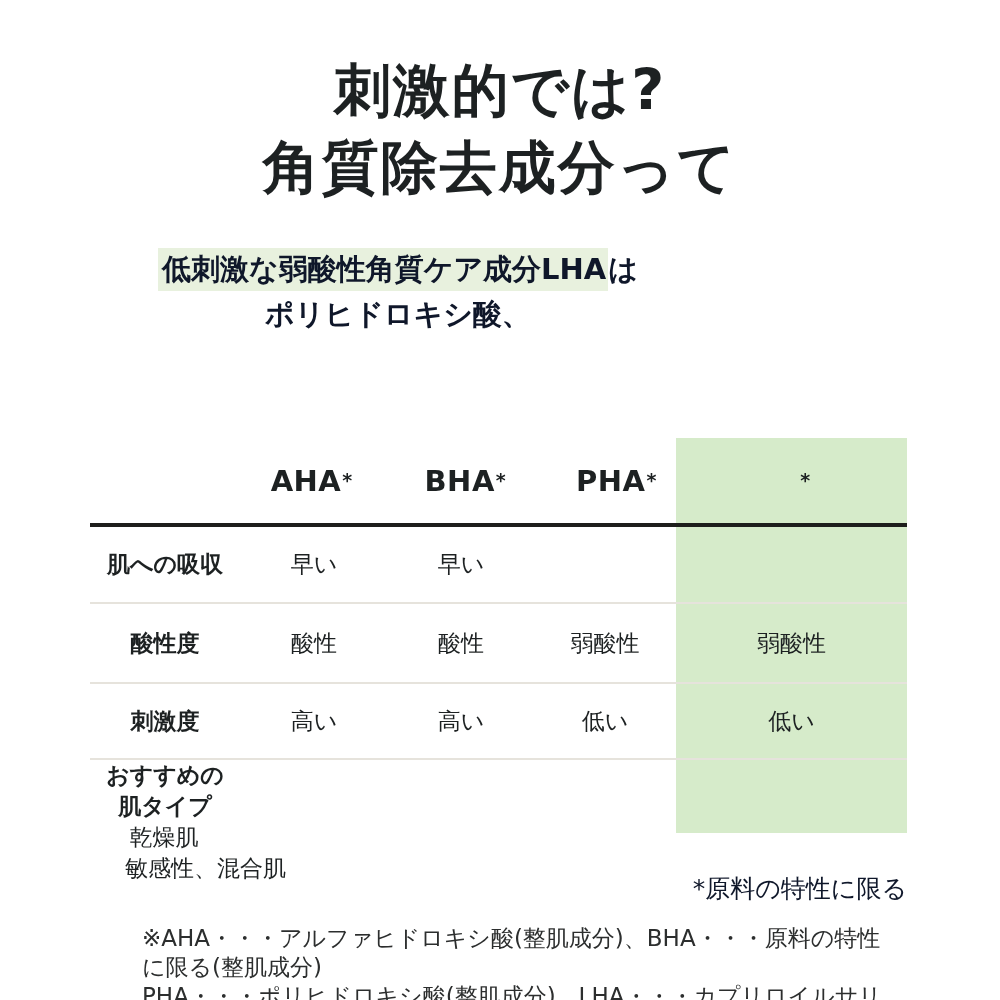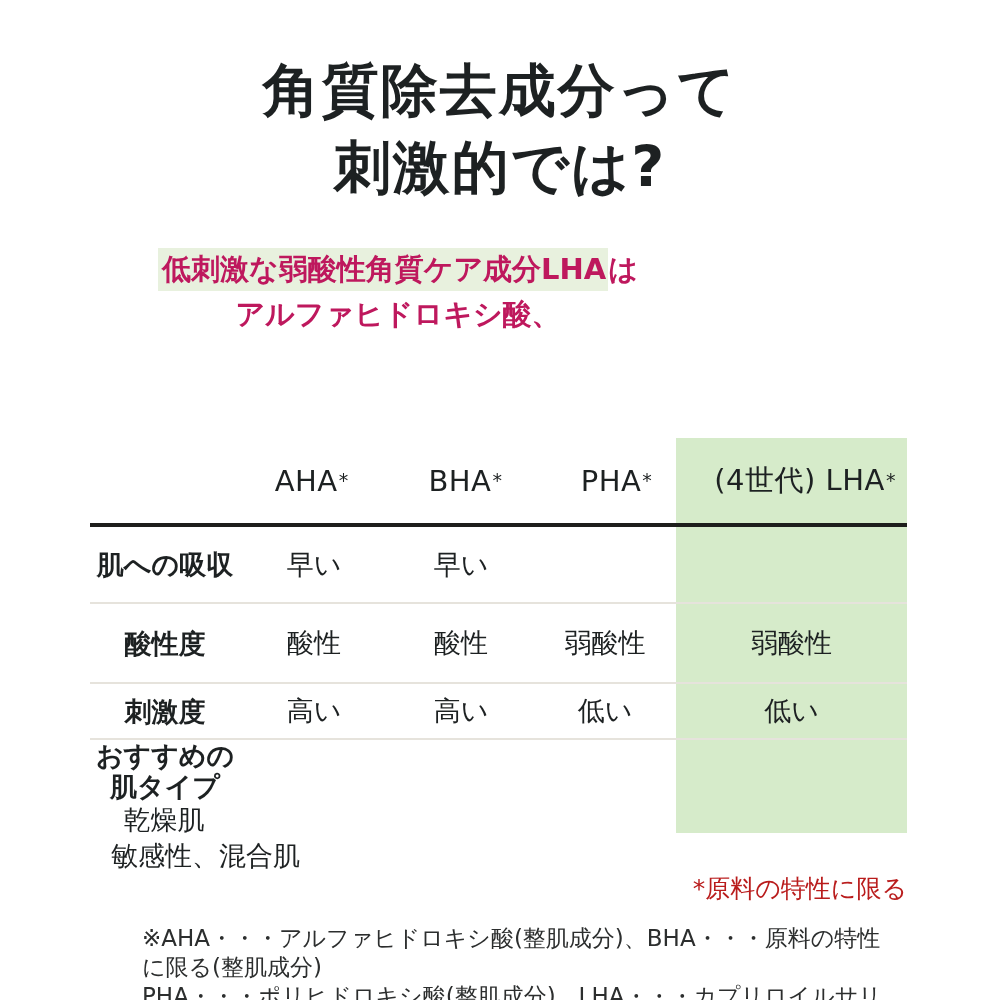--- a/index.html
+++ b/index.html
@@ -31,21 +31,21 @@
   
   .subtitle {
     position: absolute;
     top: 247px;
     left: 0;
     width: 796px;
     text-align: center;
     font-size: 29px;
     font-weight: 600;
     line-height: 45px;
-    color: #be185d;
+    color: #0f172a;
   }
   .subtitle .hl {
     background: var(--highlight-green, #e8f1de);
     padding: 4px 2px 5px 4px;
   }
 
   
   .cmp-table {
     position: absolute;
     left: 90px;
@@ -70,45 +70,45 @@
   }
   .c0 { width: 150px; }
   .c1 { width: 148px; }
   .c2 { width: 146px; }
   .c3 { width: 142px; }
   .c4 { width: 231px; }
   .head-row {
     height: 89px;
     border-bottom: 4px solid #1e1e1c;
     font-size: 29px;
-    font-weight: 400;
+    font-weight: 700;
     letter-spacing: 0.5px;
     gap: 24px;
   }
   .head-row .star {
     font-size: 19px;
     vertical-align: super;
     line-height: 1;
     margin-left: 1px;
   }
-  .body-row { font-size: 27px; font-weight: 500; }
+  .body-row { font-size: 23px; font-weight: 500; }
   .body-row .row-label { font-weight: 700; white-space: pre-line; line-height: 31px; }
   .row-1 { height: 75px; }
   .row-2 { height: 80px; border-top: 2px solid #e6e3dc; justify-content: center; }
-  .row-3 { height: 56px; border-top: 2px solid #e6e3dc; }
+  .row-3 { height: 76px; border-top: 2px solid #e6e3dc; }
   .row-4 { height: 75px; border-top: 2px solid #e6e3dc; flex-direction: column; }
 
   
   .footnote {
     position: absolute;
     top: 872px;
     right: 93px;
     font-size: 25px;
     font-weight: 500;
-    color: #b91c1c;
+    color: #0f172a;
     text-align: right;
   }
 
   
   .notes {
     position: absolute;
     left: 142px;
     top: 924px;
     width: 740px;
     font-size: 23px;
@@ -117,48 +117,47 @@
     color: #2c2e2e;
     text-align: left;
   }
 </style>
 </head>
 <body>
 
 <div class="canvas">
 
   <div class="title">
+    <div>刺激的では?</div>
     <div>角質除去成分って</div>
-    <div>刺激的では?</div>
   </div>
 
   <div class="subtitle">
     <div><span class="hl">低刺激な弱酸性角質ケア成分LHA</span><span>は</span></div>
-    <div>アルファヒドロキシ酸、</div>
+    <div>ポリヒドロキシ酸、</div>
   </div>
 
   <div class="cmp-table">
     <div class="green-col"></div>
 
     <div class="t-row head-row">
       <div class="c0"></div>
       <div class="c1">
           <span>AHA</span>
           <span class="star">*</span>
         </div>
       <div class="c2">
           <span>BHA</span>
           <span class="star">*</span>
         </div>
       <div class="c3">
           <span>PHA</span>
           <span class="star">*</span>
         </div>
       <div class="c4">
-          <span>(4世代) LHA</span>
           <span class="star">*</span>
         </div>
     </div>
 
     <div class="t-row body-row row-1">
       <div class="c0 row-label">肌への吸収</div>
       <div class="c1">早い</div>
       <div class="c2">早い</div>
     </div>
 

